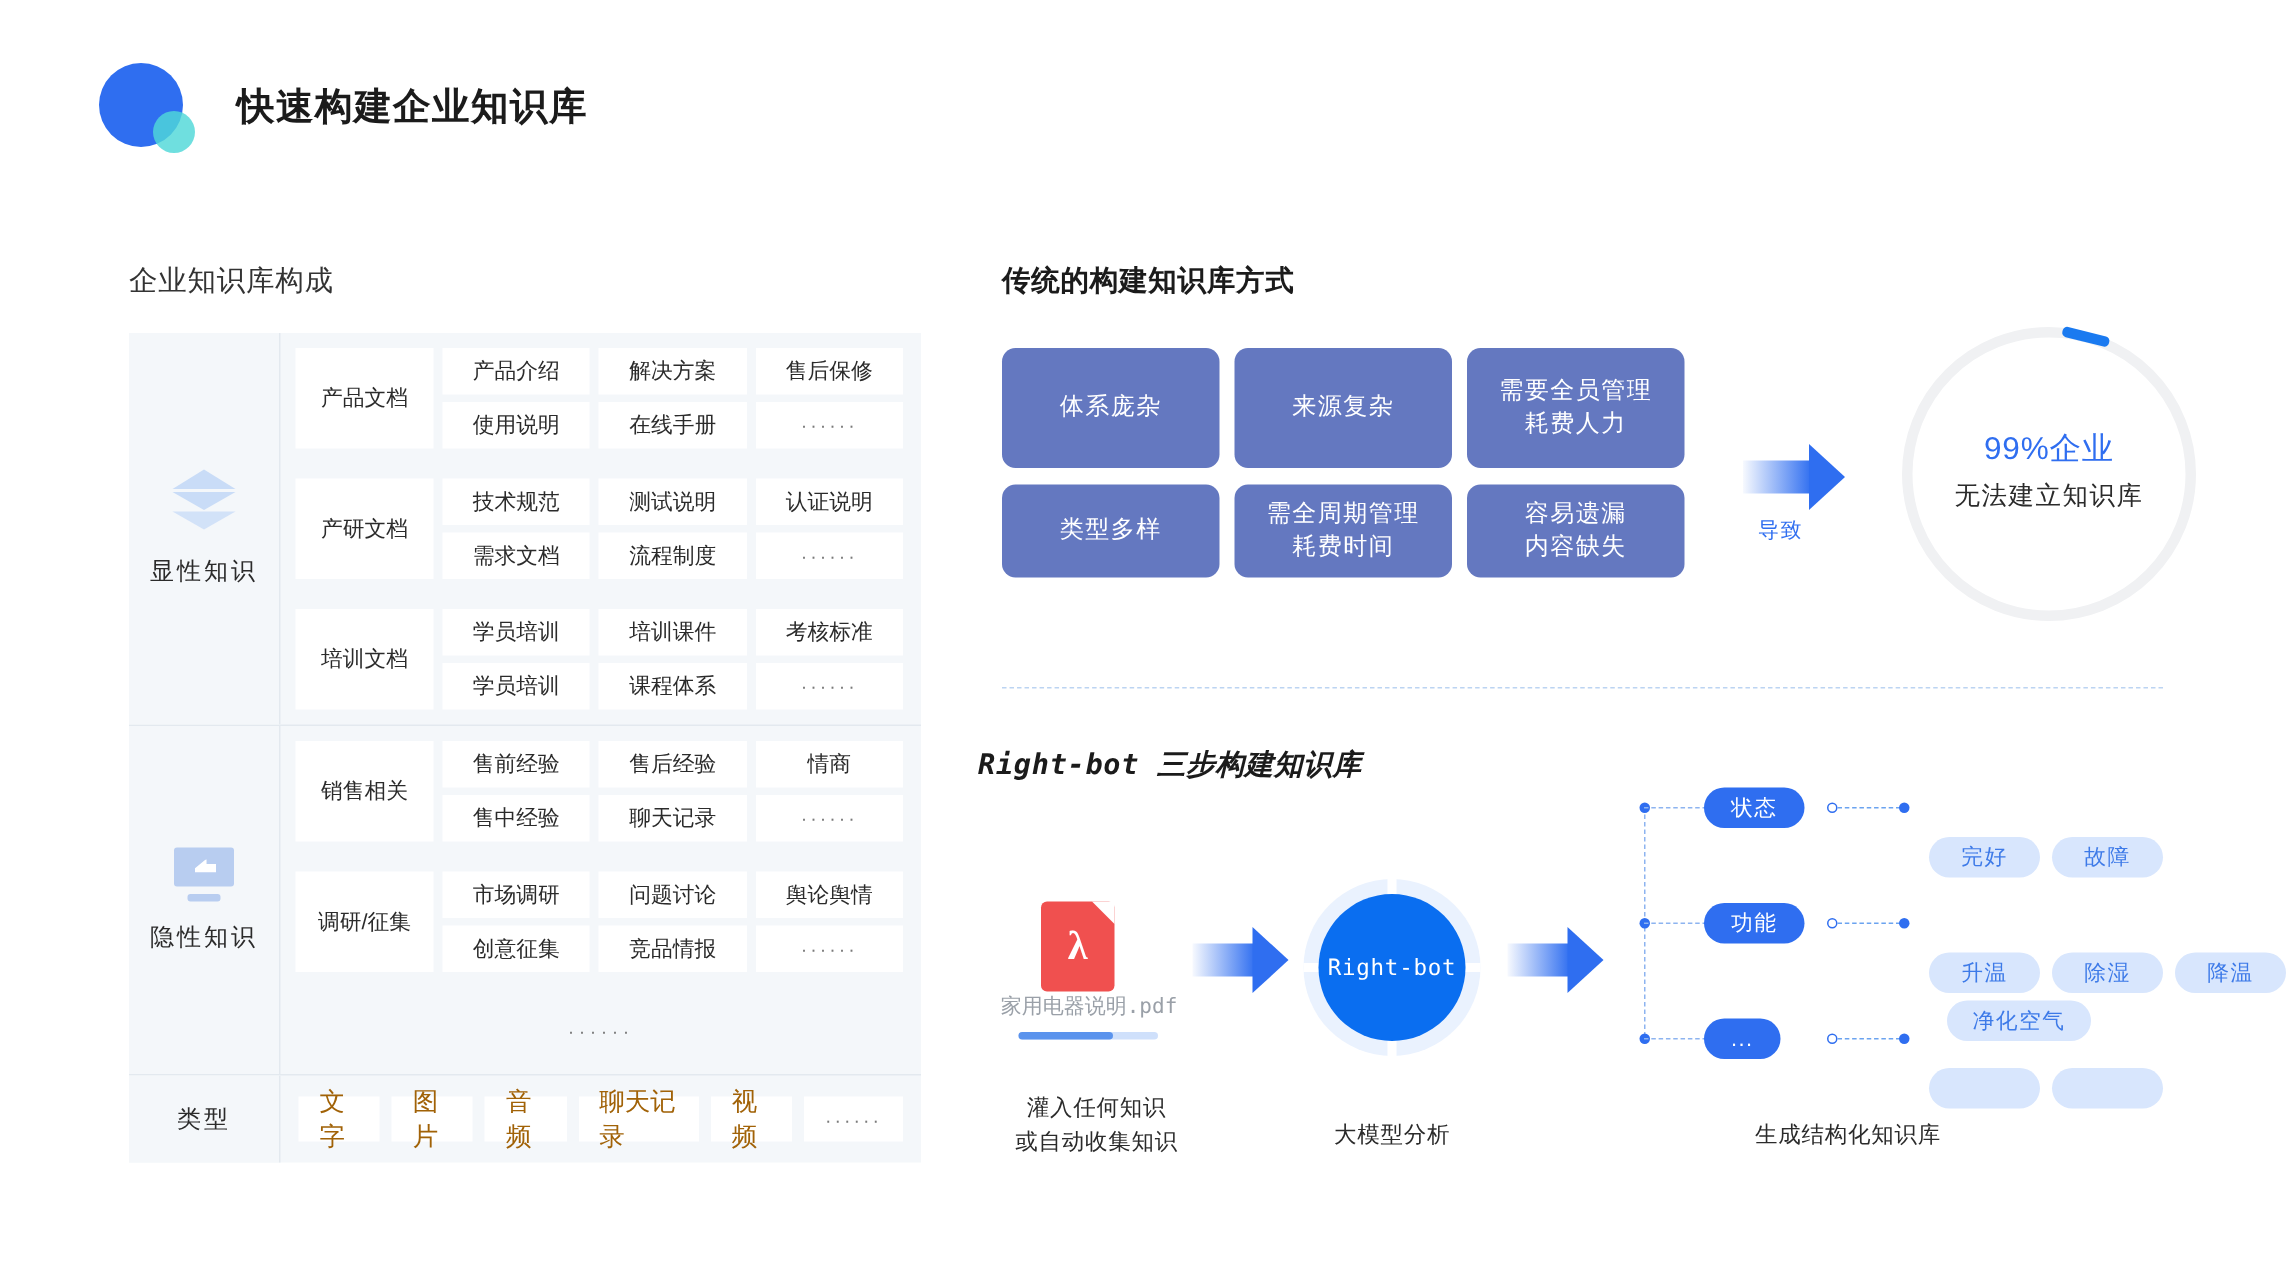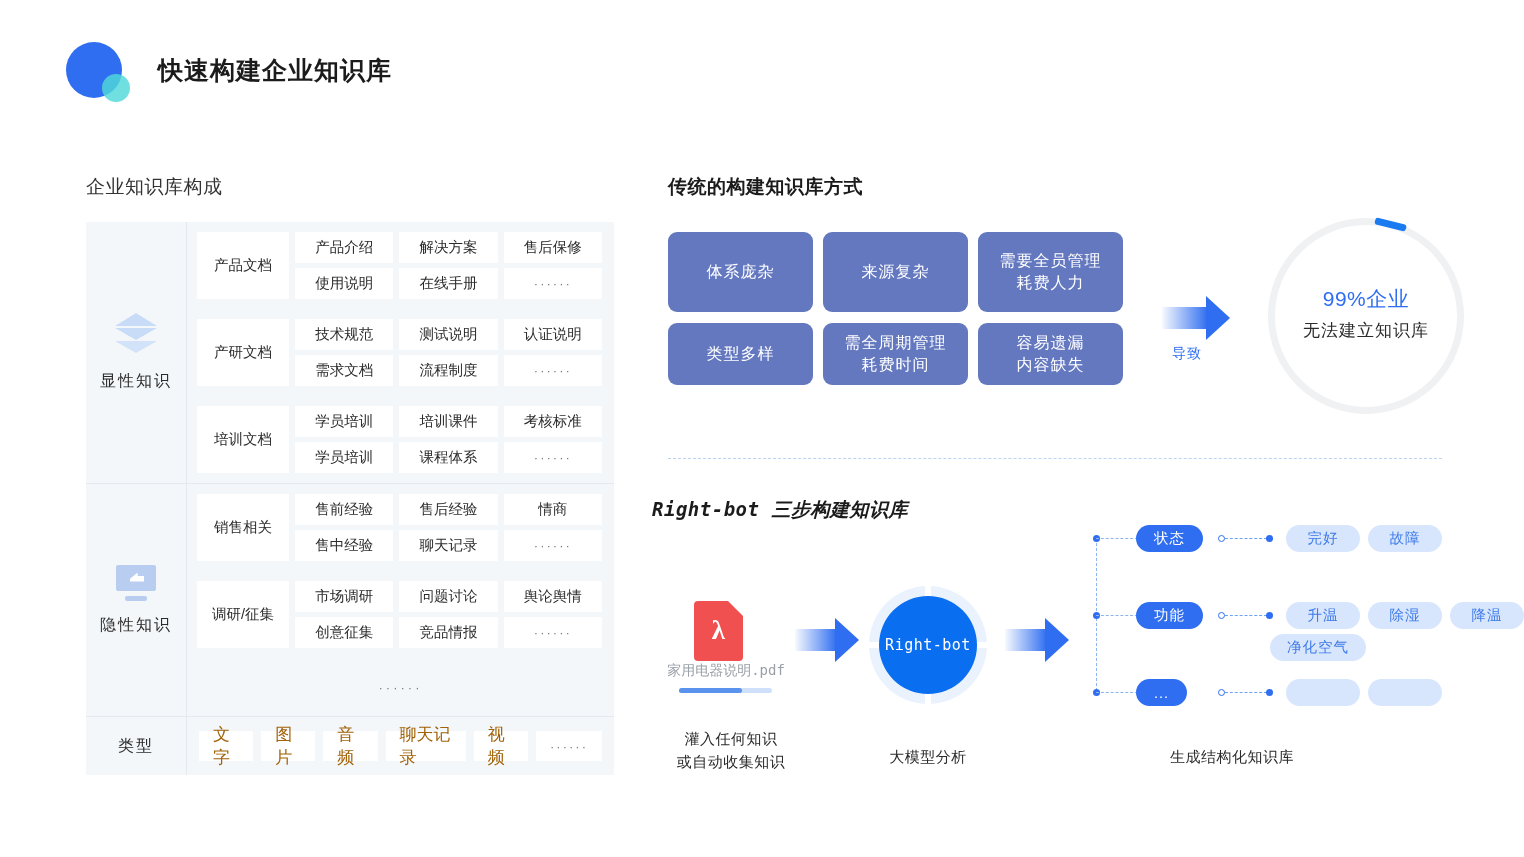--- a/index.html
+++ b/index.html
@@ -115,21 +115,21 @@
   
   .tree{position:absolute;left:1096px;top:524px;width:400px;height:186px;}
   .trunk{position:absolute;left:0;top:14px;width:0;height:158px;border-left:1.5px dashed #8db4f0;}
   .branch{position:absolute;left:0;width:42px;height:0;border-top:1.5px dashed #8db4f0;}
   .dotfill{position:absolute;width:7px;height:7px;border-radius:50%;background:#2f6ef0;}
   .dotopen{position:absolute;width:7px;height:7px;border-radius:50%;background:#fff;border:1.5px solid #2f6ef0;box-sizing:border-box;}
   .conn{position:absolute;height:0;border-top:1.5px dashed #6ba3f0;}
   .node{position:absolute;background:#2f6ef0;color:#fff;border-radius:14px;height:27px;padding:0 18px;
         display:flex;align-items:center;justify-content:center;font-size:14.5px;letter-spacing:1px;}
   .leaf{position:absolute;background:#d8e6fd;color:#3d7ae8;border-radius:14px;height:27px;
-        display:flex;align-items:center;justify-content:center;font-size:14.5px;letter-spacing:1px;}
+        display:flex;align-items:center;justify-content:center;font-size:14.5px;letter-spacing:1px;margin-top:33px;}
 </style>
 </head>
 <body>
 
 <div class="page">
 
   <div class="header">
     <div class="logo">
       <div class="big"></div>
       <div class="small"></div>
@@ -347,21 +347,21 @@
     <div class="leaf" style="left:272px;top:1px;width:74px;">故障</div>
 
     <div class="branch" style="top:91px;"></div>
     <div class="node" style="left:40px;top:78px;">功能</div>
     <div class="dotopen" style="left:122px;top:88px;"></div>
     <div class="conn" style="left:129px;top:91px;width:42px;"></div>
     <div class="dotfill" style="left:170px;top:88px;"></div>
     <div class="leaf" style="left:190px;top:78px;width:74px;">升温</div>
     <div class="leaf" style="left:272px;top:78px;width:74px;">除湿</div>
     <div class="leaf" style="left:354px;top:78px;width:74px;">降温</div>
-    <div class="leaf" style="left:174px;top:110px;width:96px;">净化空气</div>
+    <div class="leaf" style="left:202px;top:110px;width:96px;">净化空气</div>
 
     <div class="branch" style="top:168px;"></div>
     <div class="node" style="left:40px;top:155px;">...</div>
     <div class="dotopen" style="left:122px;top:165px;"></div>
     <div class="conn" style="left:129px;top:168px;width:42px;"></div>
     <div class="dotfill" style="left:170px;top:165px;"></div>
     <div class="leaf" style="left:190px;top:155px;width:74px;"></div>
     <div class="leaf" style="left:272px;top:155px;width:74px;"></div>
   </div>
 

